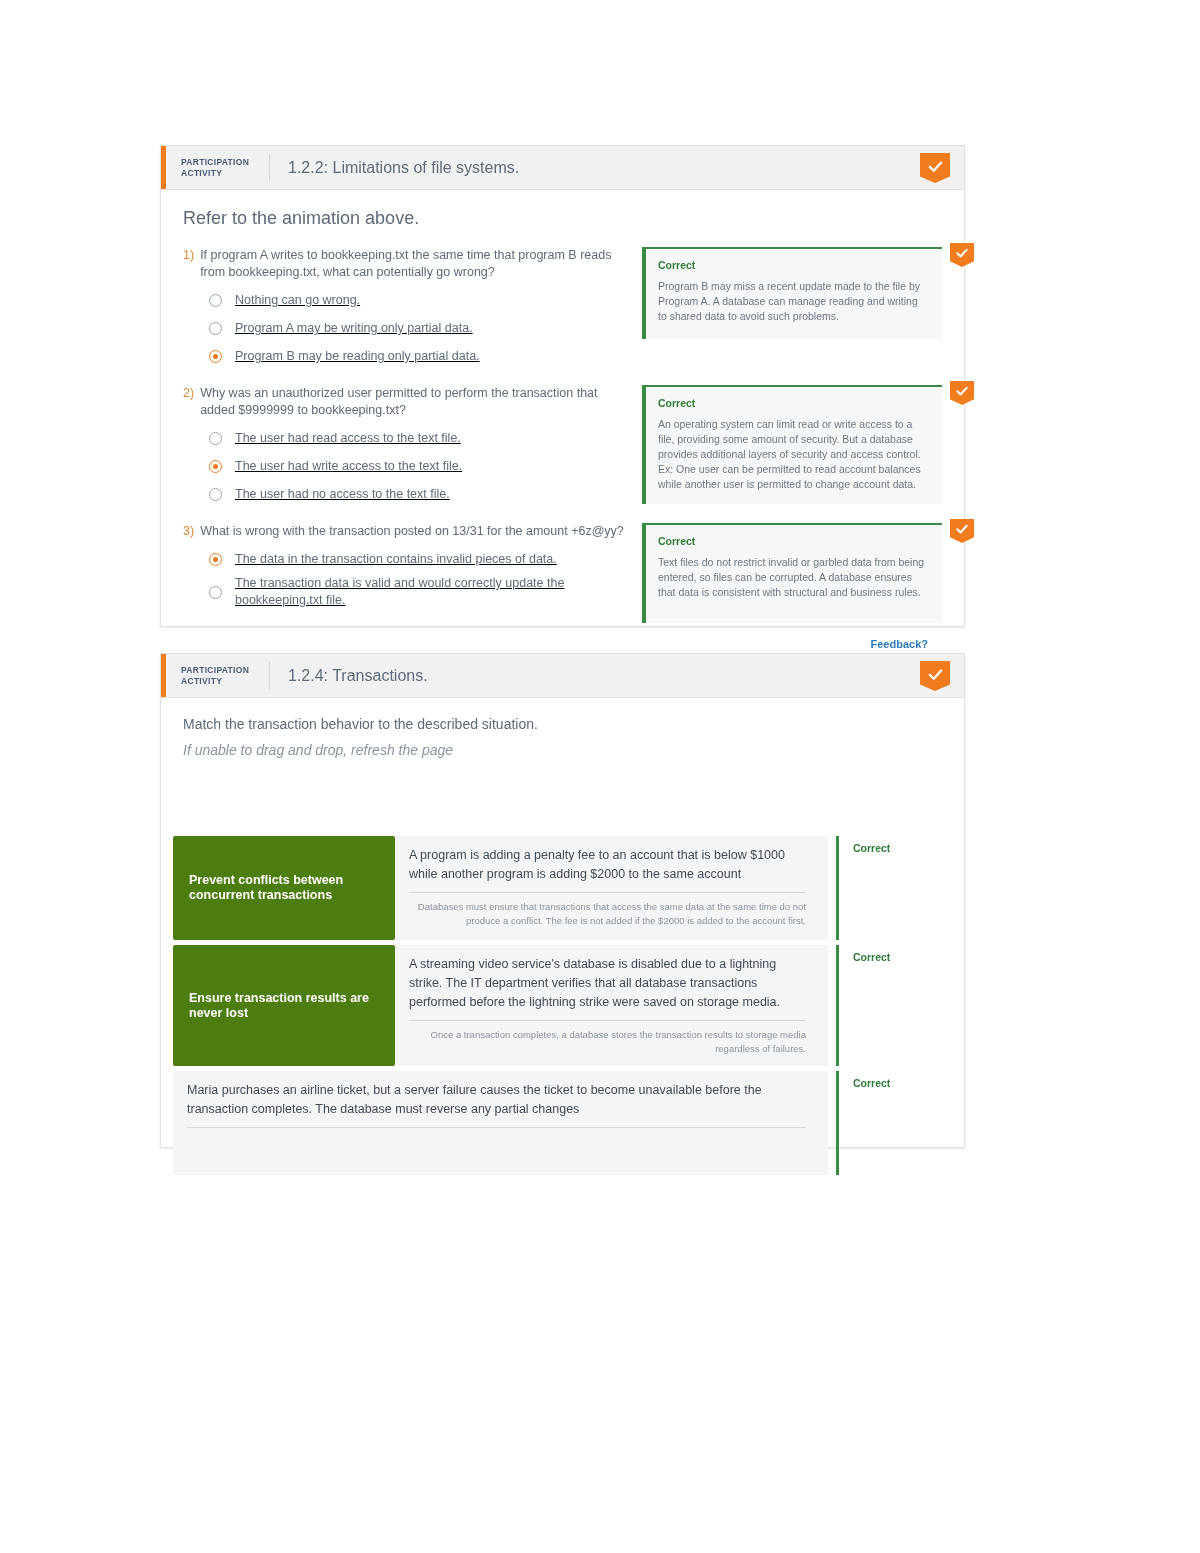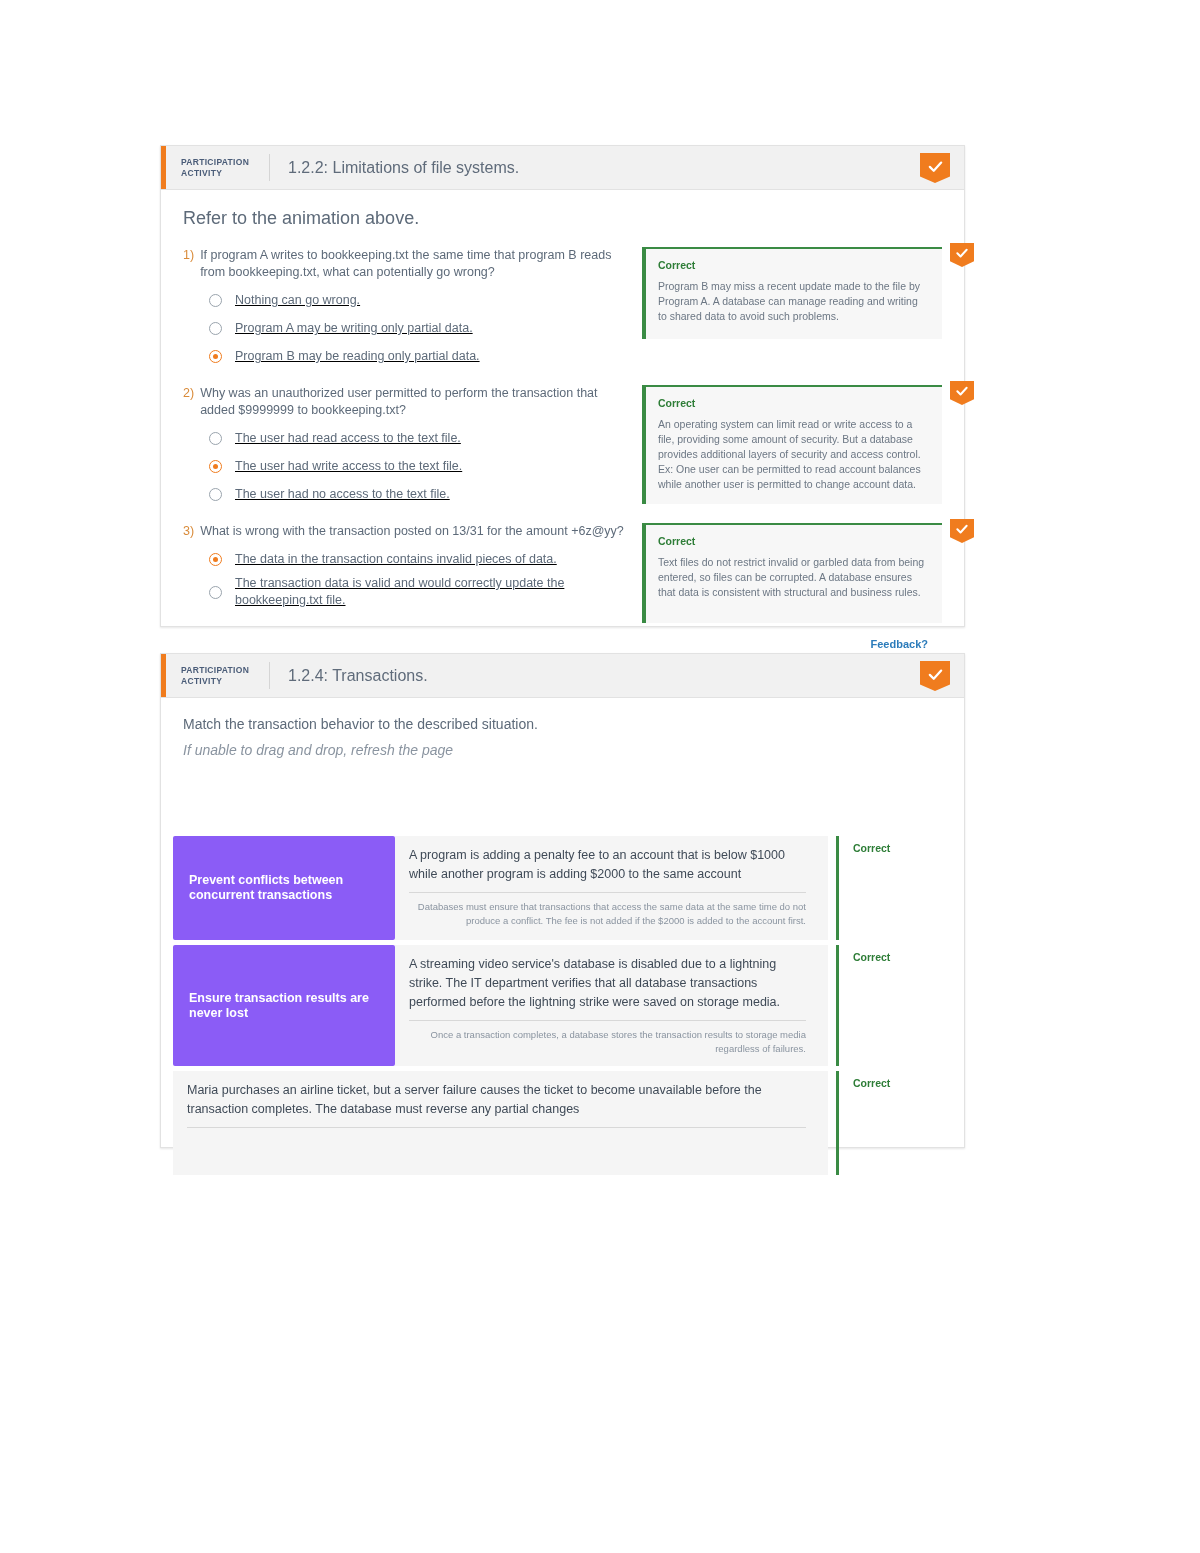--- a/index.html
+++ b/index.html
@@ -181,21 +181,21 @@
     font-style: italic;
   }
   .match-row {
     display: flex;
     align-items: stretch;
     margin-bottom: 5px;
     min-height: 104px;
   }
   .match-label {
     flex: 0 0 222px;
-    background: #8b5cf6;
+    background: #4d7c0f;
     color: #ffffff;
     font-size: 12.5px;
     font-weight: bold;
     line-height: 15px;
     display: flex;
     align-items: center;
     padding: 0 16px;
     border-radius: 2px;
   }
   .match-desc {

